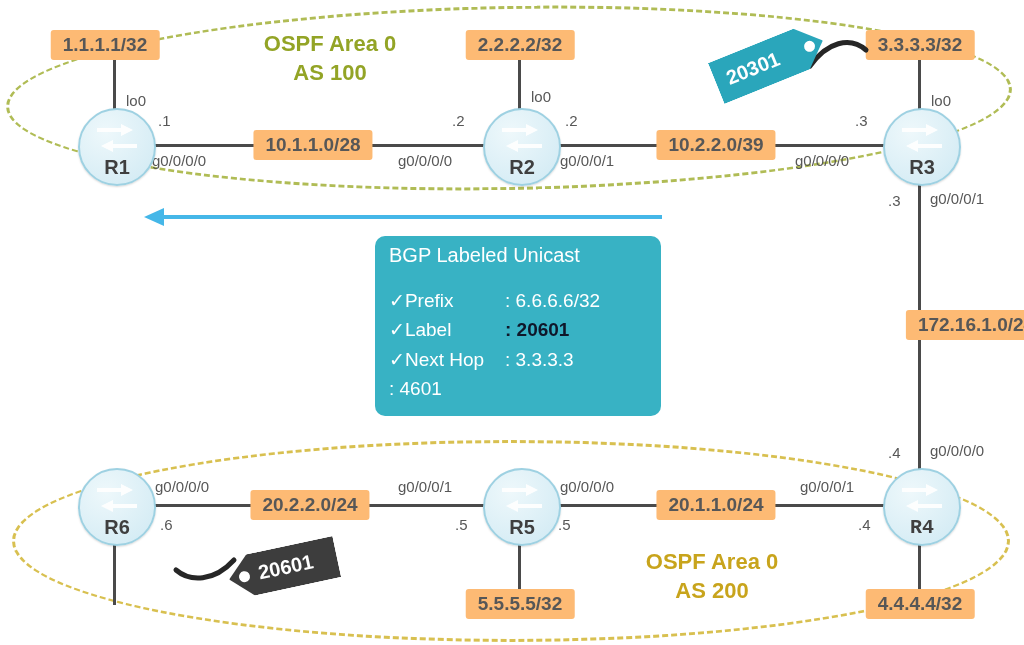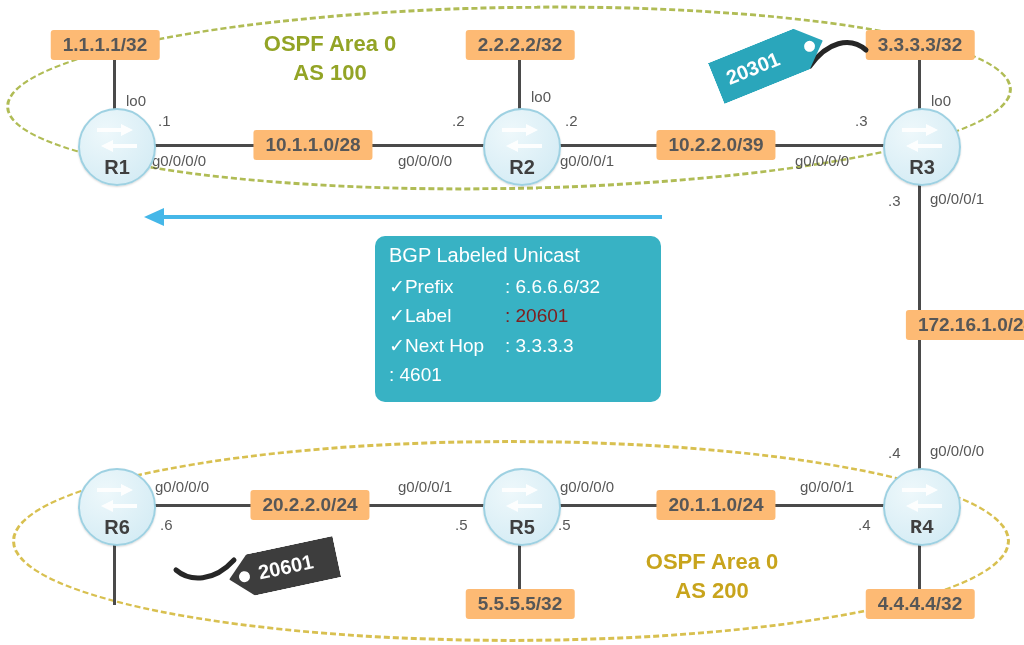--- a/index.html
+++ b/index.html
@@ -35,24 +35,24 @@
 
   
   .ospf{position:absolute;text-align:center;font-weight:bold;font-size:22px;
     line-height:1.3;z-index:2;transform:translateX(-50%);white-space:nowrap;}
   #ospf-top{left:330px;top:30px;color:#93a426;}
   #ospf-bottom{left:712px;top:548px;color:#c8a41c;}
 
   
   .bgp{position:absolute;left:375px;top:236px;width:258px;background:#38b2c4;
     border-radius:10px;color:#fff;padding:8px 14px 12px;z-index:4;}
-  .bgp-title{font-size:20px;margin-bottom:5px;}
+  .bgp-title{font-size:20px;margin-bottom:19px;}
   .bgp-row{display:flex;font-size:19px;line-height:1.55;}
   .bgp-key{width:116px;flex:0 0 116px;}
-  .val-red{color:#7f1d1d;font-weight:normal;}
+  .val-red{color:#0f172a;font-weight:bold;}
 
   
   .tag{position:absolute;z-index:4;color:#fff;font-weight:bold;font-size:20px;}
   #tag-20301{left:712px;top:40px;width:115px;height:44px;background:#2aa6bb;
     transform:rotate(-22deg);
     clip-path:polygon(0% 0%,80% 0%,100% 50%,80% 100%,0% 100%);}
   #tag-20301 .tag-text{position:absolute;left:12px;top:50%;transform:translateY(-50%);}
   #tag-20301 .tag-hole{position:absolute;right:9px;top:50%;width:11px;height:11px;
     margin-top:-5.5px;border-radius:50%;background:#fff;}
   #tag-20601{left:228px;top:547px;width:110px;height:42px;background:#3d3d3d;

